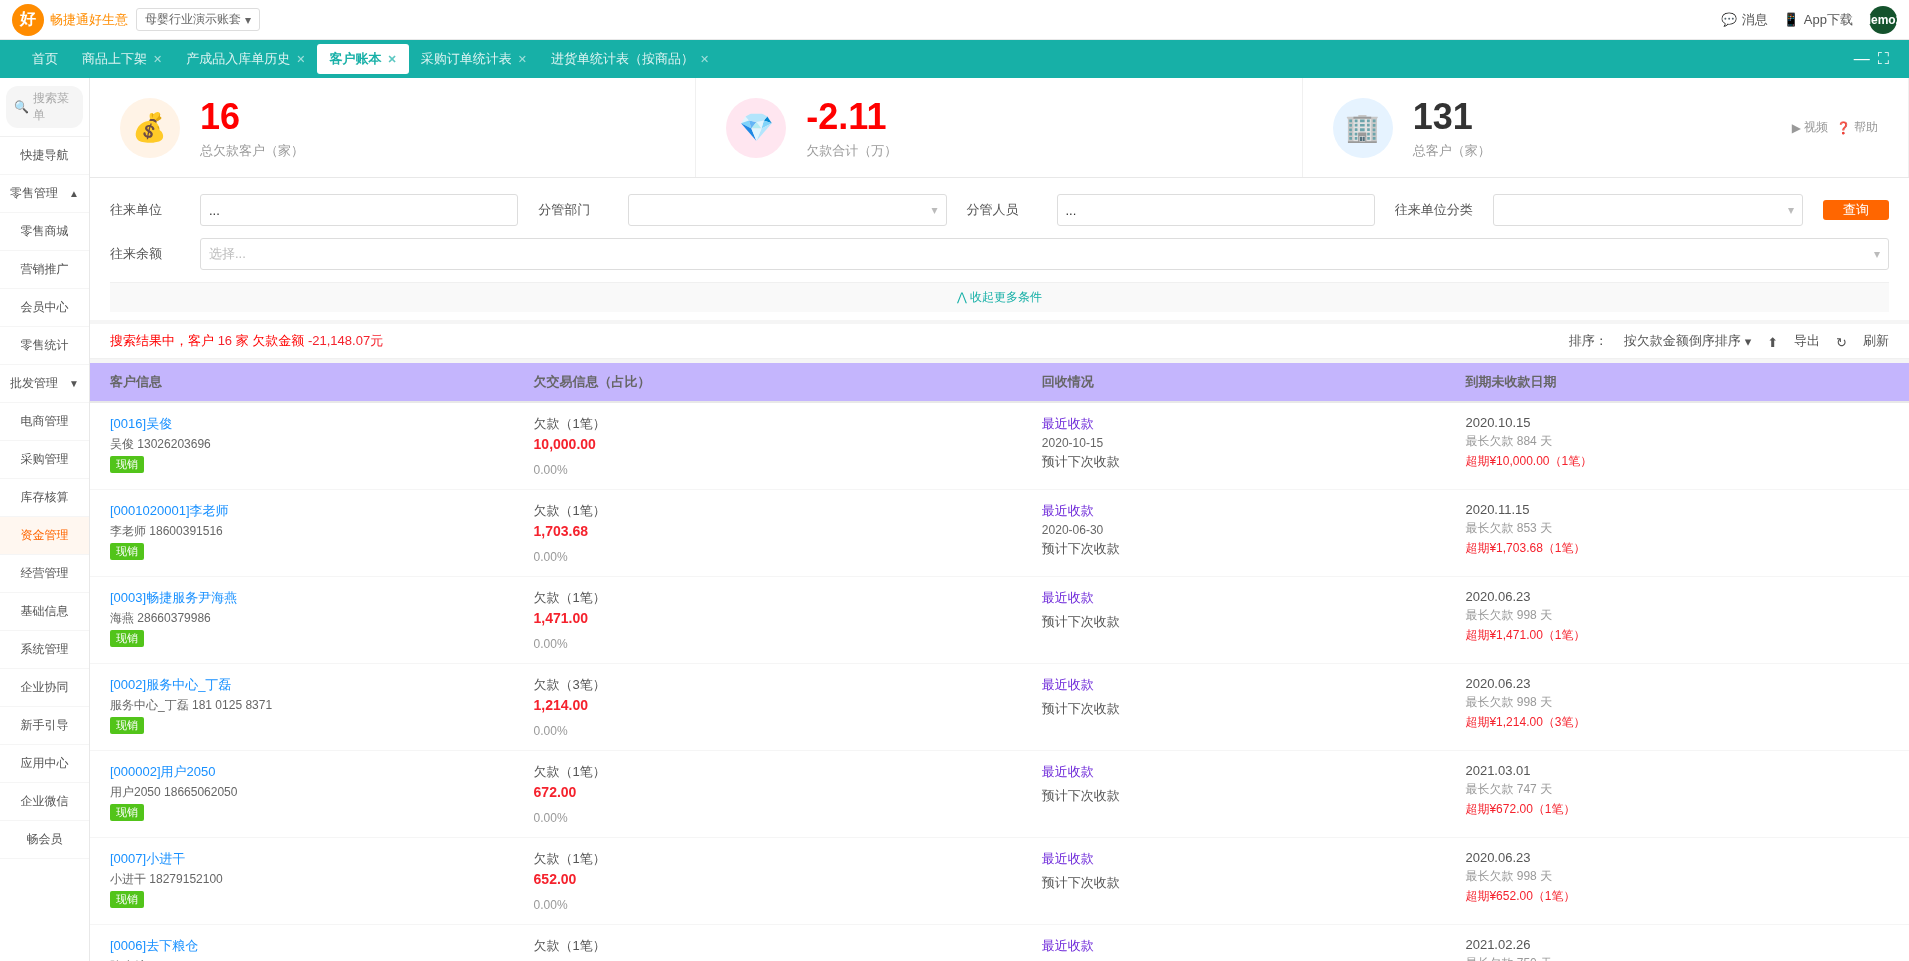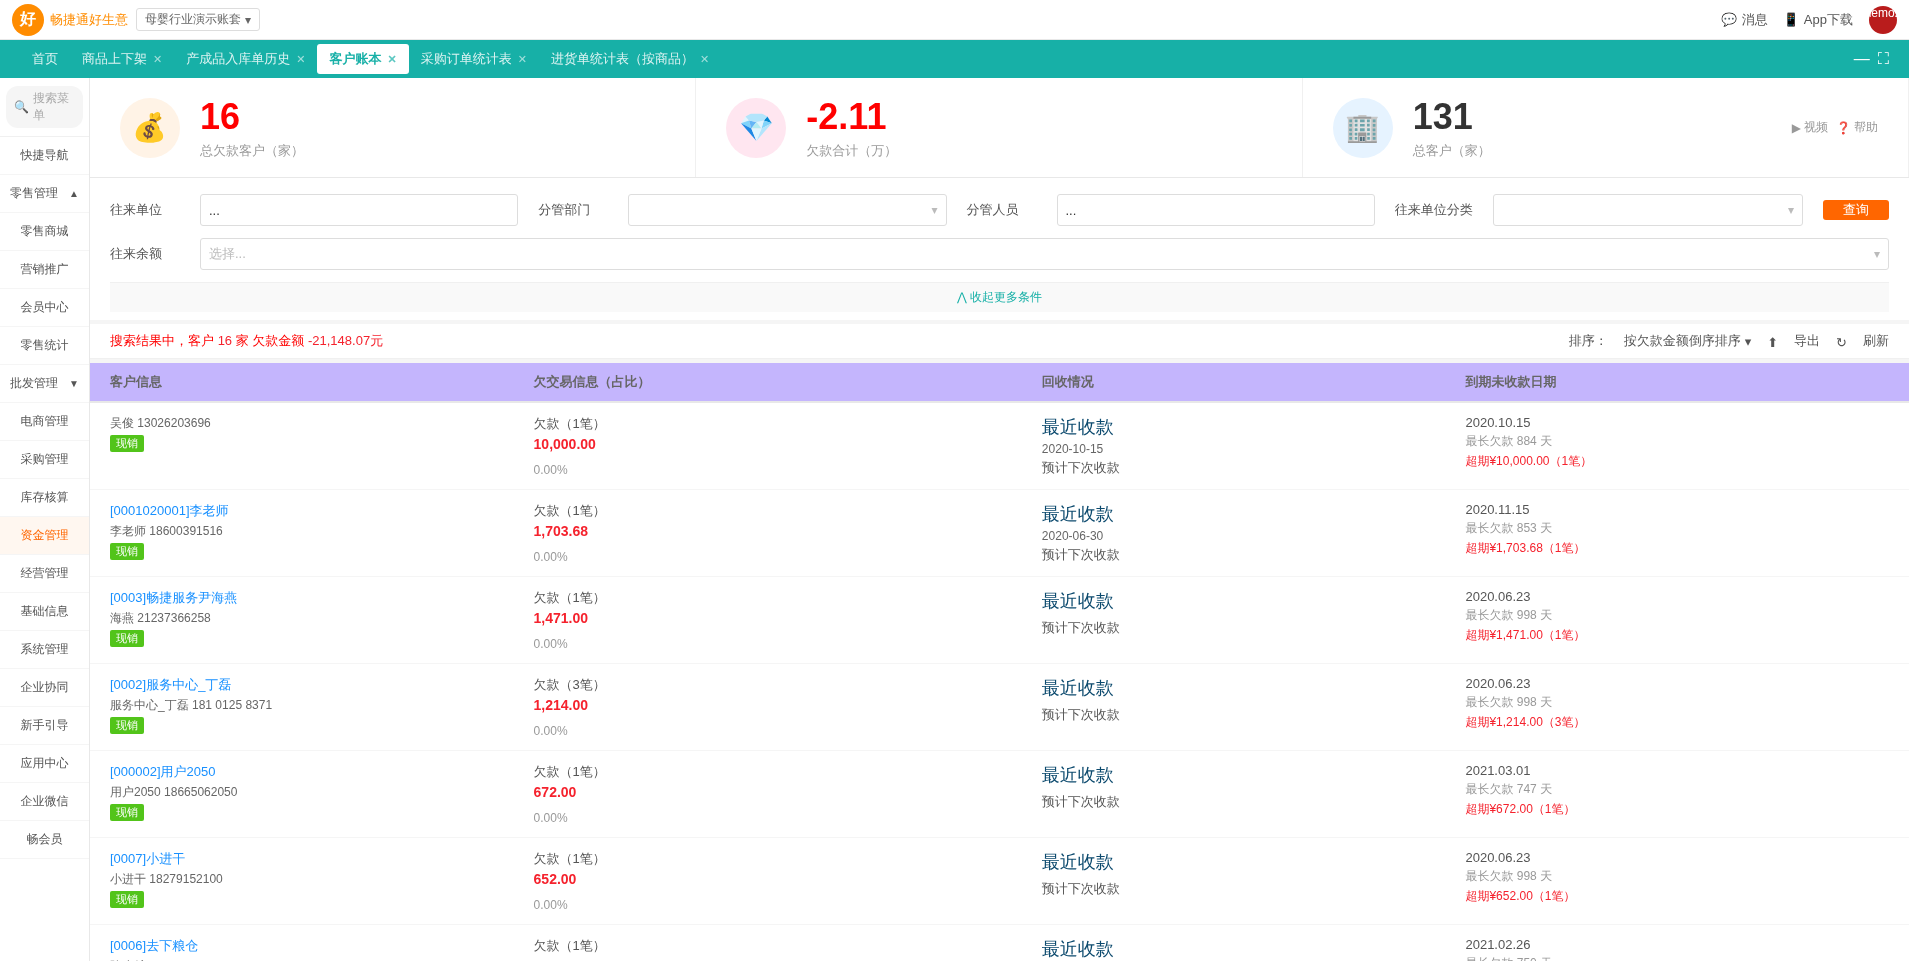--- a/index.html
+++ b/index.html
@@ -15,21 +15,21 @@
       padding: 0 12px;
       border-bottom: 1px solid #e8e8e8;
     }
     .top-bar-left { display: flex; align-items: center; gap: 8px; }
     .logo-area { display: flex; align-items: center; gap: 6px; }
     .logo-icon { width: 32px; height: 32px; background: #ff8c00; border-radius: 50%; display: flex; align-items: center; justify-content: center; color: white; font-size: 16px; font-weight: bold; }
     .logo-text { font-size: 13px; color: #ff8c00; }
     .company-selector { font-size: 12px; color: #666; padding: 2px 8px; border: 1px solid #ddd; border-radius: 3px; display: flex; align-items: center; gap: 4px; }
     .top-bar-right { display: flex; align-items: center; gap: 16px; }
     .top-bar-btn { display: flex; align-items: center; gap: 4px; font-size: 13px; color: #555; cursor: pointer; }
-    .avatar { width: 28px; height: 28px; border-radius: 50%; background: #b91c1c; display: flex; justify-content: center; color: white; font-size: 12px; }
+    .avatar { width: 28px; height: 28px; border-radius: 50%; background: #14532d; display: flex; align-items: center; justify-content: center; color: white; font-size: 12px; font-weight: bold; }
 
     
     .tab-bar {
       height: 38px;
       background: #17b0a7;
       display: flex;
       align-items: center;
       padding: 0 20px;
     }
     .tab-item {
@@ -230,21 +230,21 @@
     .customer-name { color: #1890ff; font-size: 13px; cursor: pointer; }
     .customer-phone { font-size: 12px; color: #666; }
     .tag-green { background: #52c41a; color: white; font-size: 11px; padding: 1px 6px; border-radius: 2px; display: inline-block; width: fit-content; }
 
     .debt-info { flex: 3; display: flex; flex-direction: column; gap: 3px; }
     .debt-label { font-size: 13px; color: #555; }
     .debt-amount { font-size: 14px; color: #f5222d; font-weight: bold; }
     .debt-percent { font-size: 12px; color: #999; margin-top: 8px; }
 
     .collection-info { flex: 2.5; display: flex; flex-direction: column; gap: 3px; }
-    .collection-label { font-size: 18px; color: #0c4a6e; }
+    .collection-label { font-size: 13px; color: #6d28d9; }
     .collection-date { font-size: 12px; color: #666; }
     .next-label { font-size: 13px; color: #555; }
 
     .due-info { flex: 2.5; display: flex; flex-direction: column; gap: 3px; }
     .due-date { font-size: 13px; color: #555; }
     .overdue-text { font-size: 12px; color: #999; }
     .overdue-link { color: #f5222d; font-size: 12px; cursor: pointer; }
   </style>
 </head>
 <body>
@@ -480,20 +480,21 @@
     <div class="data-table">
       <div class="table-header">
         <div class="col-customer">客户信息</div>
         <div class="col-debt">欠交易信息（占比）</div>
         <div class="col-collection">回收情况</div>
         <div class="col-due">到期未收款日期</div>
       </div>
 
       <div class="table-row">
         <div class="customer-info col-customer">
+          <span class="customer-name">[0016]吴俊</span>
           <span class="customer-phone">吴俊 13026203696</span>
           <span class="tag-green">现销</span>
         </div>
         <div class="debt-info col-debt">
           <span class="debt-label">欠款（1笔）</span>
           <span class="debt-amount">10,000.00</span>
           <span class="debt-percent">0.00%</span>
         </div>
         <div class="collection-info col-collection">
           <span class="collection-label">最近收款</span>
@@ -526,21 +527,21 @@
         <div class="due-info col-due">
           <span class="due-date">2020.11.15</span>
           <span class="overdue-text">最长欠款 853 天</span>
           <span class="overdue-link">超期¥1,703.68（1笔）</span>
         </div>
       </div>
 
       <div class="table-row">
         <div class="customer-info col-customer">
           <span class="customer-name">[0003]畅捷服务尹海燕</span>
-          <span class="customer-phone">海燕 21237366258</span>
+          <span class="customer-phone">海燕 28660379986</span>
           <span class="tag-green">现销</span>
         </div>
         <div class="debt-info col-debt">
           <span class="debt-label">欠款（1笔）</span>
           <span class="debt-amount">1,471.00</span>
           <span class="debt-percent">0.00%</span>
         </div>
         <div class="collection-info col-collection">
           <span class="collection-label">最近收款</span>
           <span class="collection-date"></span>

